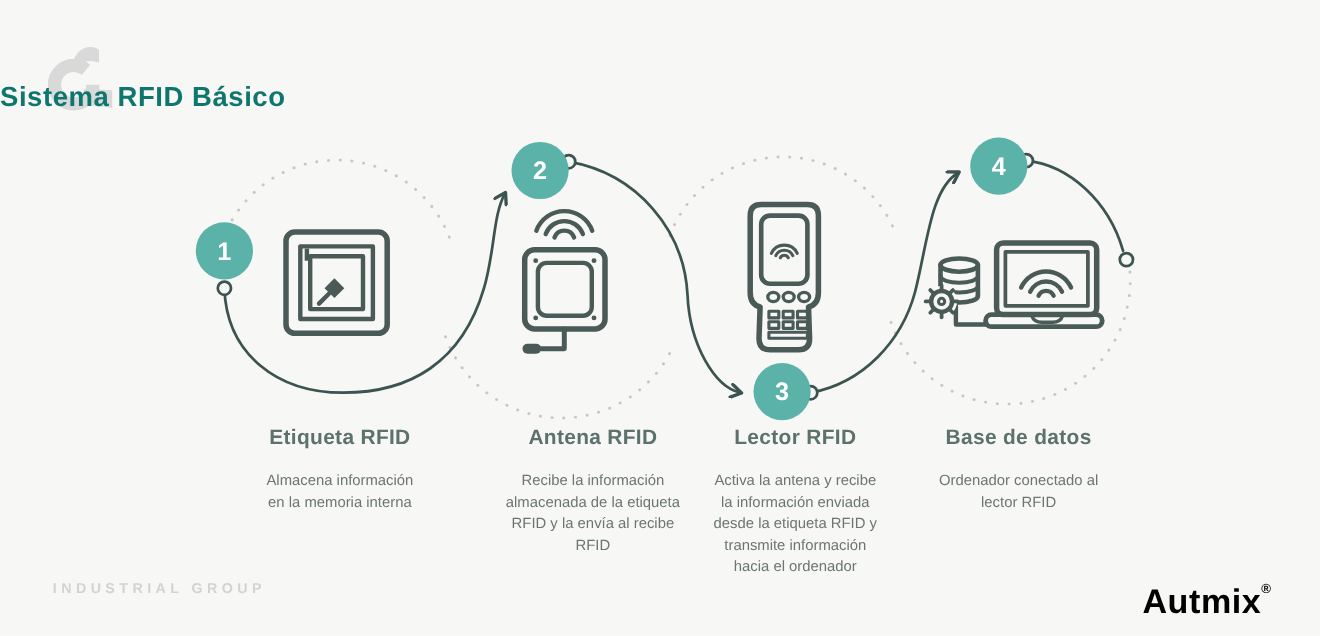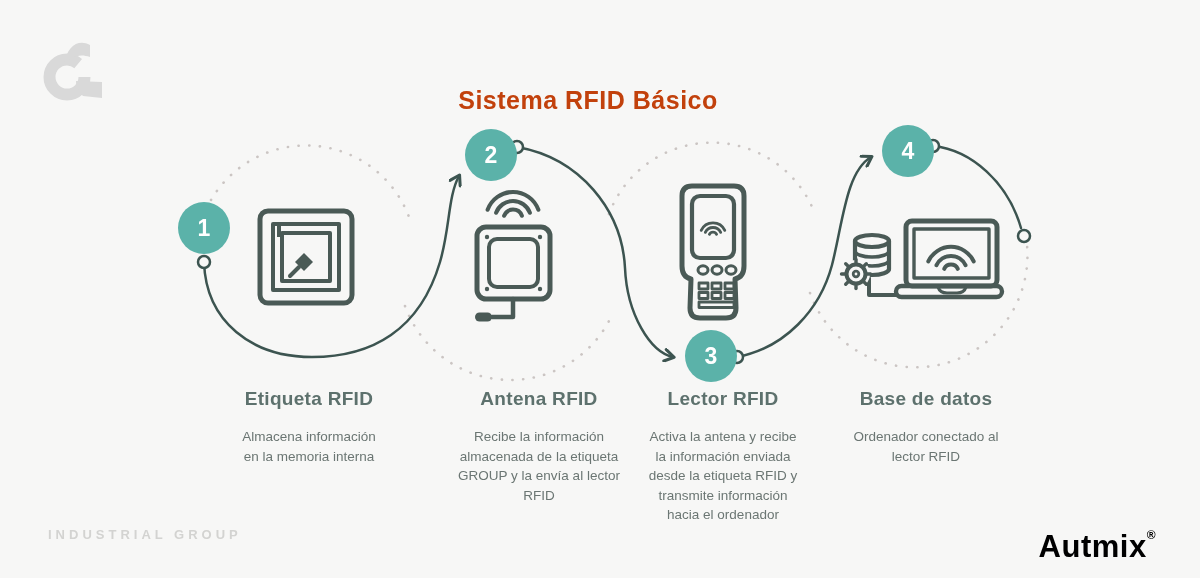--- a/index.html
+++ b/index.html
@@ -6,23 +6,23 @@
   .canvas{
     position:relative;
     width:1200px;height:578px;
     background:#f7f7f6;
     font-family:"Liberation Sans", sans-serif;
     overflow:hidden;
   }
   .logo{position:absolute;left:40px;top:36px;width:70px;height:72px;}
   .title{
     position:absolute;left:0;top:74px;width:1152px;
-    margin:12px;text-align:center;
+    margin:0;text-align:left;
     font-size:25px;font-weight:bold;letter-spacing:.5px;
-    color:#c2410c;
+    color:#0f766e;
   }
   .diagram{position:absolute;left:0;top:0;}
   .col{position:absolute;top:388px;text-align:center;}
   .col h2{
     margin:0 0 14px 0;
     font-size:19px;font-weight:bold;color:#5d716d;letter-spacing:.3px;
   }
   .col p{
     margin:17px;font-size:13.5px;line-height:1.45;color:#6b7673;
   }
@@ -173,21 +173,21 @@
       <text x="908" y="159" text-anchor="middle" font-family="Liberation Sans, sans-serif" font-size="23" font-weight="bold" fill="#ffffff">4</text>
     </g>
   </svg>
 
   <div class="col col1">
     <h2>Etiqueta RFID</h2>
     <p>Almacena información en la memoria interna</p>
   </div>
   <div class="col col2">
     <h2>Antena RFID</h2>
-    <p>Recibe la información almacenada de la etiqueta GROUP y la envía al lector RFID</p>
+    <p>Recibe la información almacenada de la etiqueta RFID y la envía al recibe RFID</p>
   </div>
   <div class="col col3">
     <h2>Lector RFID</h2>
     <p>Activa la antena y recibe la información enviada desde la etiqueta RFID y transmite información hacia el ordenador</p>
   </div>
   <div class="col col4">
     <h2>Base de datos</h2>
     <p>Ordenador conectado al lector RFID</p>
   </div>
 

